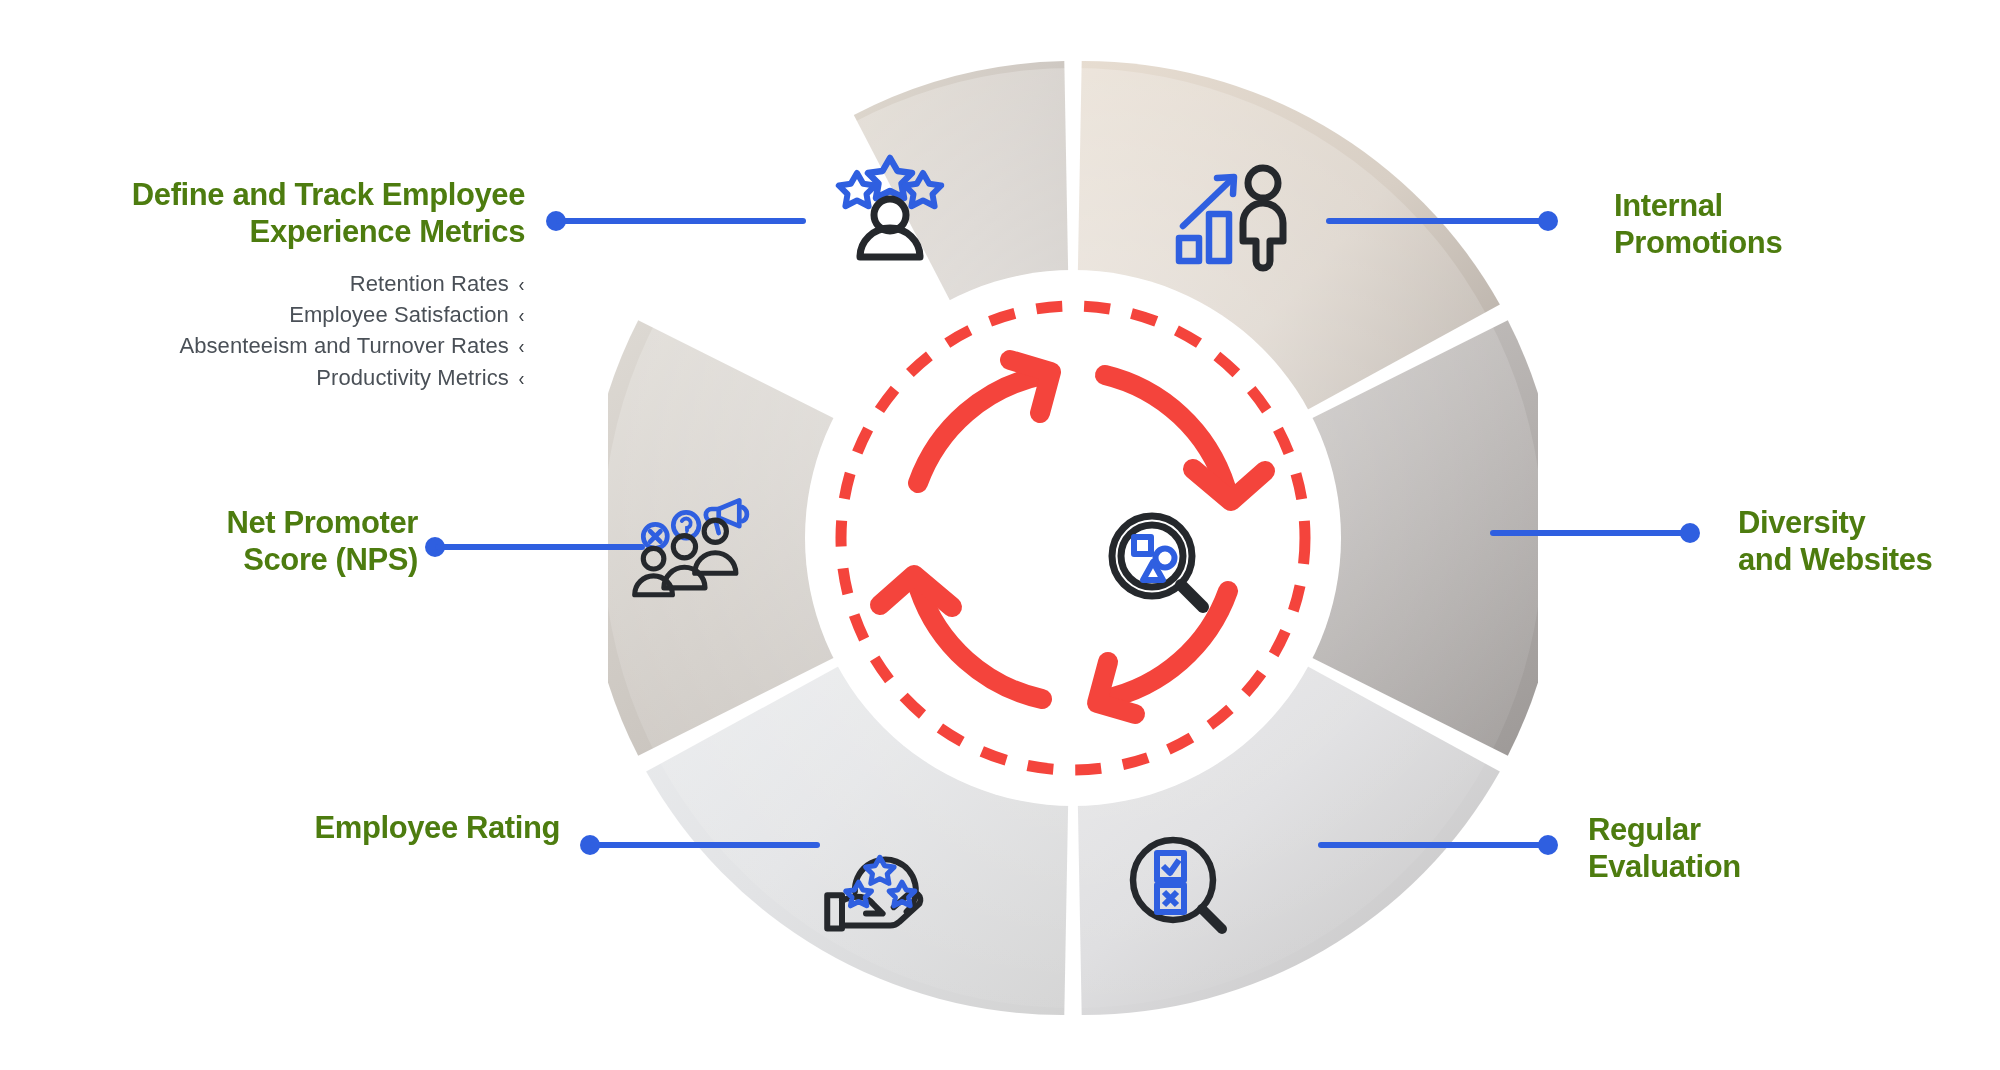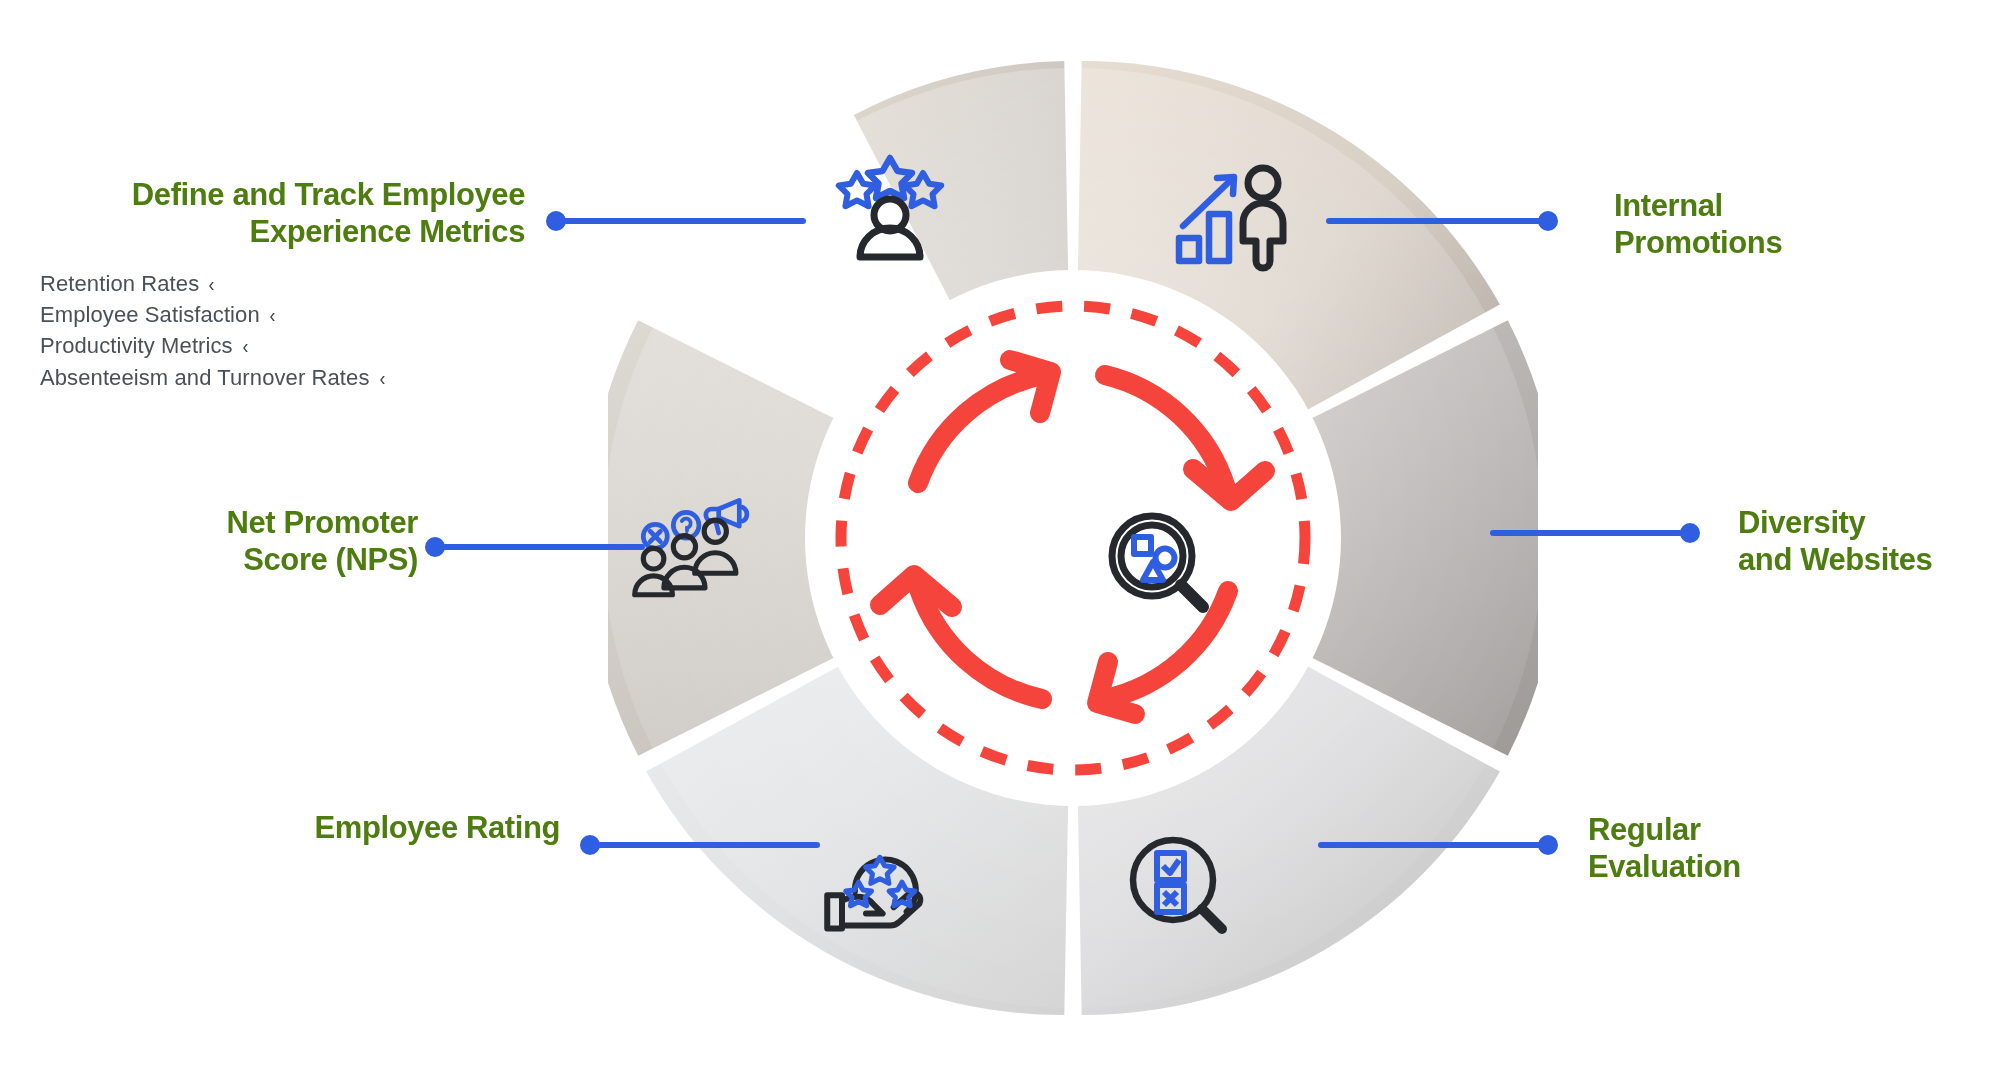--- a/index.html
+++ b/index.html
@@ -35,21 +35,21 @@
     font-weight:bold;
     font-size:31px;
     line-height:1.18;
     letter-spacing:-0.4px;
   }
   .label.right{text-align:left;}
   .label.left{text-align:right;}
 
   .sublist{
     position:absolute;
-    text-align:left;
+    text-align:right;
     color:#4a5057;
     font-size:22px;
     line-height:1.42;
     font-weight:400;
     letter-spacing:0.1px;
   }
   .sublist div{white-space:nowrap;}
   .sublist .chev{
     display:inline-block;
     margin-left:9px;
@@ -271,24 +271,24 @@
   </div>
 
   <div class="sublist" style="left:40px;top:268px;width:485px;">
     <div>
       <span>Retention Rates</span><span class="chev">‹</span>
     </div>
     <div>
       <span>Employee Satisfaction</span><span class="chev">‹</span>
     </div>
     <div>
+      <span>Absenteeism and Turnover Rates</span><span class="chev">‹</span>
+    </div>
+    <div>
       <span>Productivity Metrics</span><span class="chev">‹</span>
-    </div>
-    <div>
-      <span>Absenteeism and Turnover Rates</span><span class="chev">‹</span>
     </div>
   </div>
 
   <div class="label left" style="left:100px;top:505px;width:318px;">
     <div>Net Promoter</div>
     <div>Score (NPS)</div>
   </div>
 
   <div class="label left" style="left:180px;top:810px;width:380px;text-align:right;">
     <div>Employee Rating</div>

